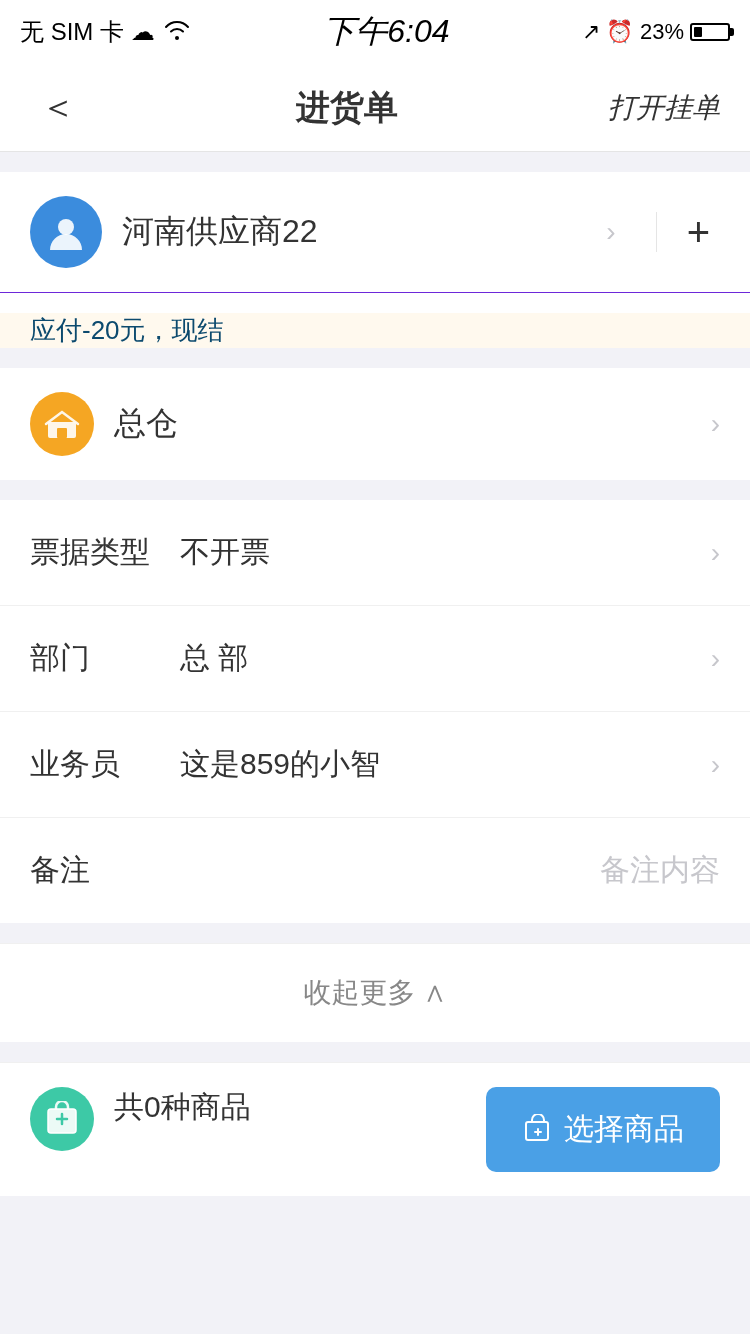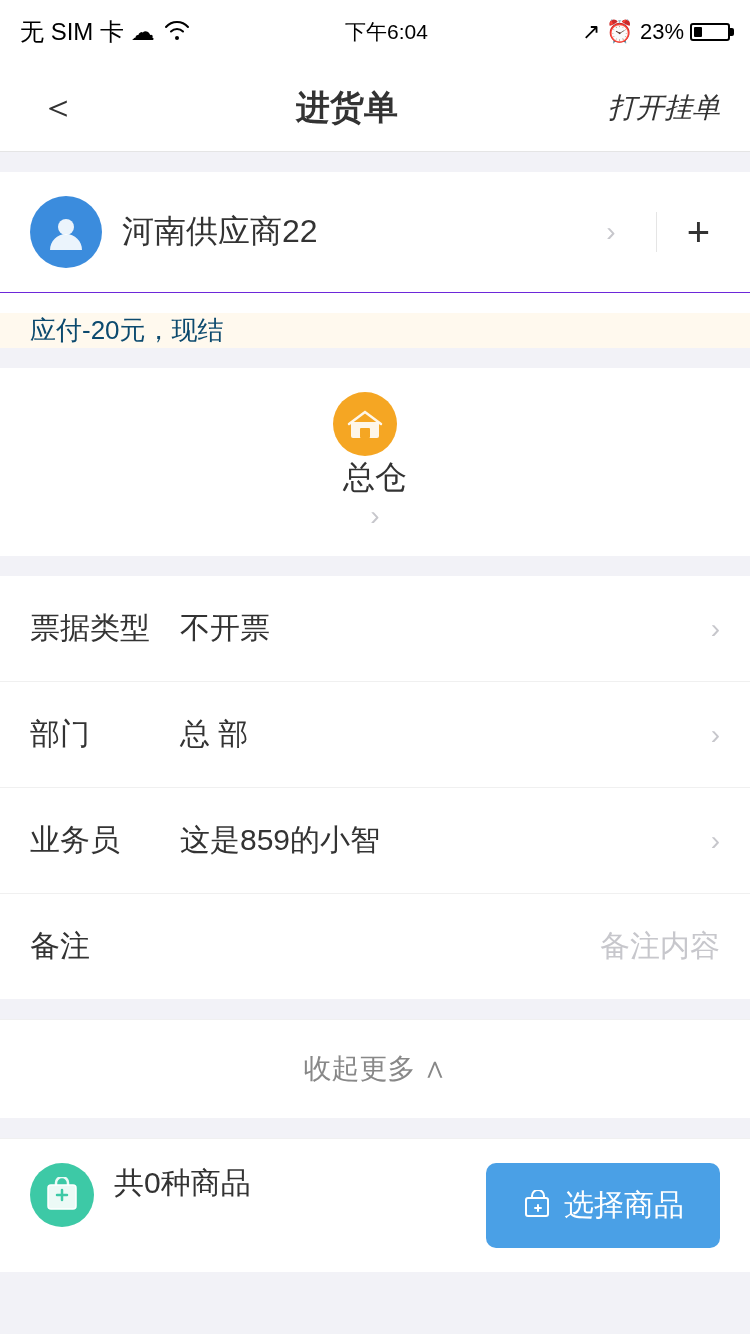--- a/index.html
+++ b/index.html
@@ -19,21 +19,21 @@
       height: 64px;
       background: #fff;
       display: flex;
       align-items: center;
       justify-content: space-between;
       padding: 0 20px;
       font-size: 24px;
       color: #000;
     }
     .status-left { display: flex; align-items: center; gap: 8px; }
-    .status-center { font-size: 21px; font-weight: 500; }
+    .status-center { font-size: 32px; font-weight: 500; font-style: italic; }
     .status-right { display: flex; align-items: center; gap: 6px; font-size: 22px; }
 
     
     .nav-bar {
       width: 750px;
       height: 88px;
       background: #fff;
       display: flex;
       align-items: center;
       justify-content: space-between;
@@ -122,21 +122,20 @@
       margin-top: 20px;
     }
 
     
     .warehouse-row {
       display: flex;
       align-items: center;
       padding: 24px 30px;
       background: #fff;
       margin-top: 20px;
-      flex-direction: column;
     }
     .warehouse-icon {
       width: 64px;
       height: 64px;
       border-radius: 50%;
       background: #f5a623;
       display: flex;
       align-items: center;
       justify-content: center;
       margin-right: 20px;

